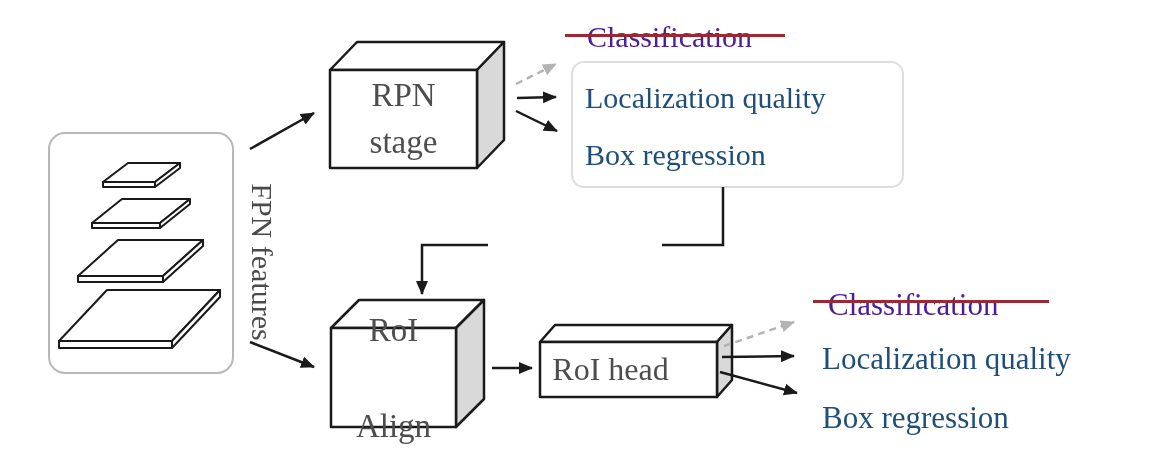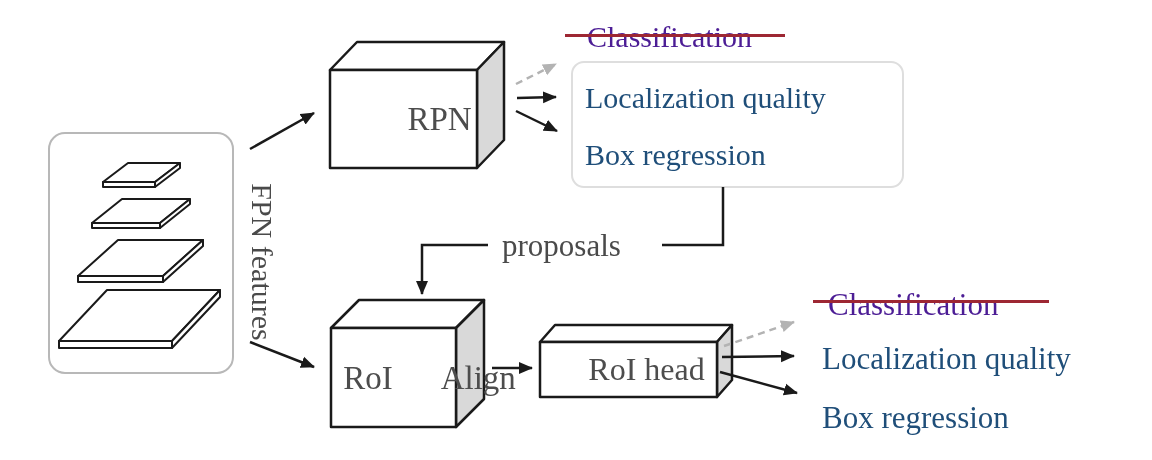--- a/index.html
+++ b/index.html
@@ -18,27 +18,26 @@
     color: #4a4a4a;
     font-family: "Liberation Serif", "DejaVu Serif", serif;
   }
   .title-gray   { font-size: 31px; color: #4a4a4a; }
   .muted        { font-size: 30px; color: #4c1d95; }
   .blue         { font-size: 30px; color: #1f4e79; }
   .blue-lg      { font-size: 31px; color: #1f4e79; }
   .node-label {
     position: absolute;
     display: flex;
-    flex-direction: row;
+    flex-direction: column;
     align-items: center;
     justify-content: center;
     text-align: center;
     color: #4d4d4d;
     font-family: "Liberation Serif", "DejaVu Serif", serif;
-    margin-left: 36px;
   }
   .node-label .ln { display: block; }
   .rotated {
     position: absolute;
     left: 146px;
     top: 244px;
     width: 230px;
     height: 36px;
     text-align: center;
     font-size: 30px;
@@ -145,29 +144,29 @@
       <polyline points="723,187 723,245 662,245"></polyline>
       <polyline points="488,245 422,245 422,294" marker-end="url(#arrow)"></polyline>
     </g>
   </svg>
 
 
   <div class="rotated">FPN features</div>
 
   <div class="node-label z2" style="left:330px; top:70px; width:147px; height:98px; font-size:33px; line-height:47px;">
     <span class="ln">RPN</span>
+    <span class="ln">stage</span>
   </div>
 
   <div class="txt muted" style="left:587px; top:20px;">Classification</div>
   <div class="strike" style="left:565px; top:34px; width:220px;"></div>
 
   <div class="txt blue" style="left:585px; top:81px;">Localization quality</div>
   <div class="txt blue" style="left:585px; top:138px;">Box regression</div>
 
-  <div class="txt" style="left:502px; top:228px; font-size:31px;">proposals</div>
 
   <div class="node-label z2" style="left:331px; top:328px; width:125px; height:99px; font-size:33px; line-height:48px;gap:48px;">
     <span class="ln">RoI</span>
     <span class="ln">Align</span>
   </div>
 
   <div class="node-label z2" style="left:540px; top:342px; width:141px; height:55px; font-size:32px;">
     <span class="ln">RoI head</span>
   </div>
 

